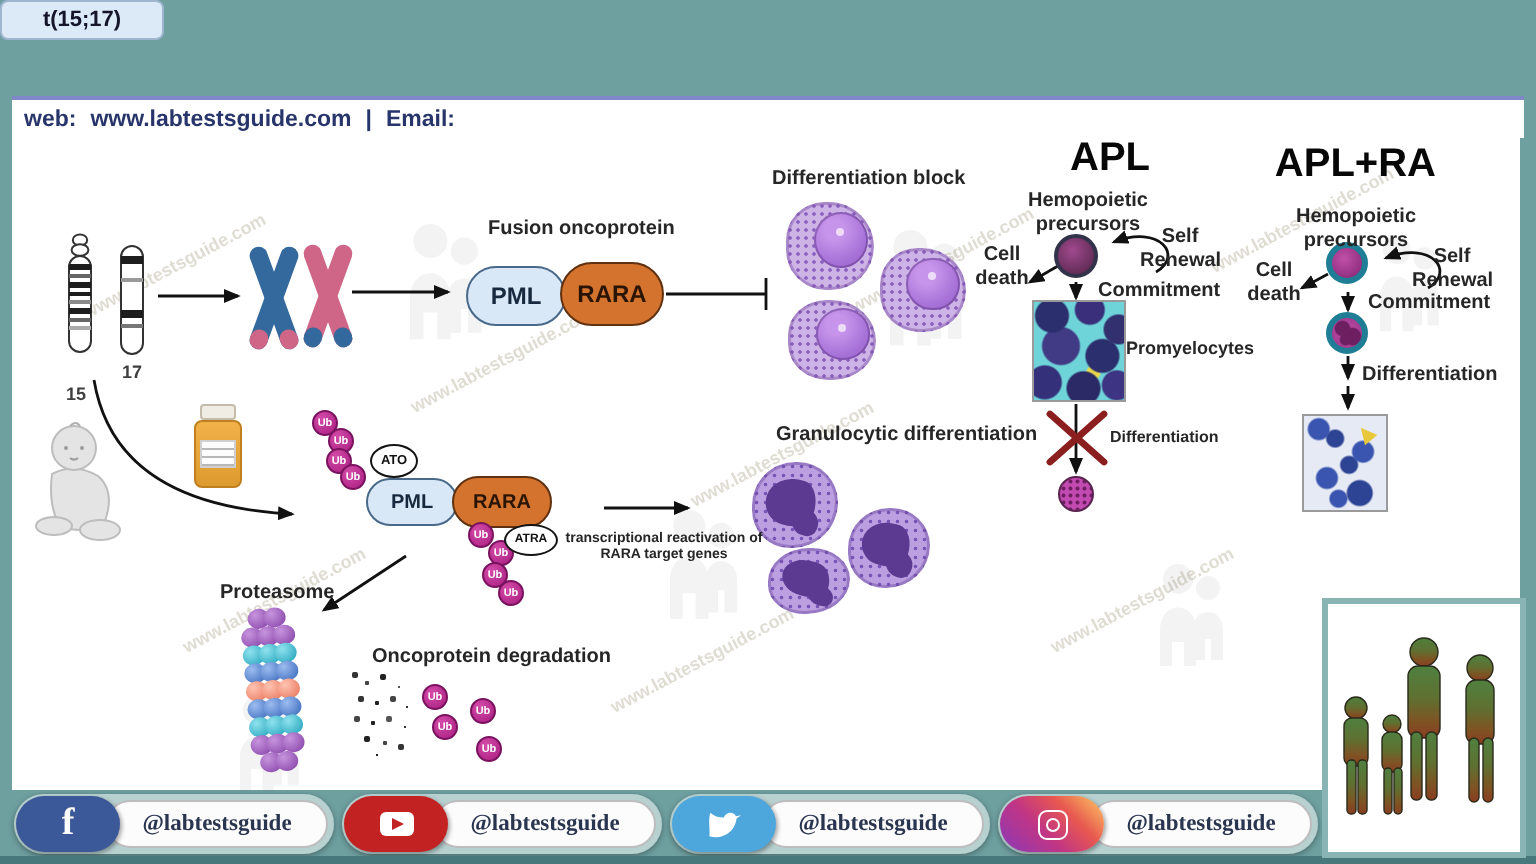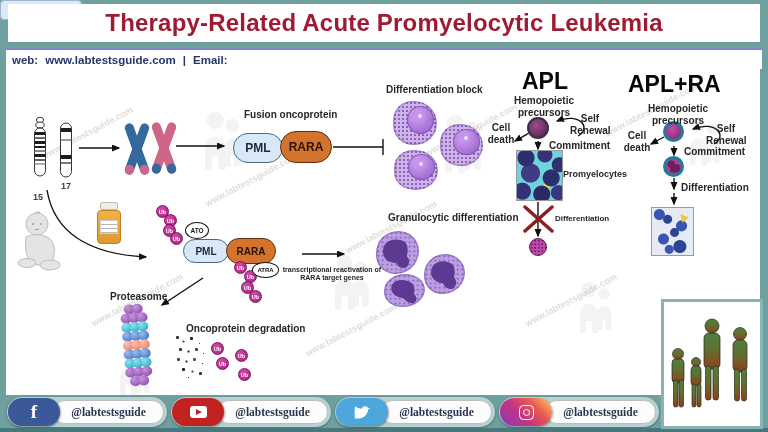--- a/index.html
+++ b/index.html
@@ -144,30 +144,27 @@
   .ig-oval{background:linear-gradient(45deg,#8a3ab9 0%,#c13584 40%,#e95950 68%,#fccc63 100%);}
   .ig-cam{width:15px;height:15px;border:1.6px solid #fff;border-radius:4.5px;position:relative;}
   .ig-cam::after{content:"";position:absolute;left:3px;top:3px;width:5px;height:5px;
      border:1.6px solid #fff;border-radius:50%;}
   
   #family-box{left:661px;top:299px;width:102px;height:130px;background:#fff;
      border:3px solid #88b4b4;z-index:7;}
   svg.overlay{position:absolute;left:0;top:0;z-index:2;pointer-events:none;}
   .chsvg{position:absolute;z-index:3;}
   .chr-num{position:absolute;font-size:9px;font-weight:600;color:#3f3f3f;z-index:4;}
-  .big-title{position:absolute;font-size:23px;font-weight:800;color:#070707;z-index:4;text-align:center;}
+  .big-title{position:absolute;font-size:20px;font-weight:800;color:#070707;z-index:4;text-align:right;}
 </style>
 </head>
 <body>
 
 <div id="stage">
 
-  <div class="abs" id="title-band">
-    <h1>Therapy-Related Acute Promyelocytic Leukemia</h1>
-  </div>
   <div class="abs" id="contact-strip">
     <span>web:</span>
     <span>www.labtestsguide.com</span>
     <span>|</span>
     <span>Email:</span>
   </div>
 
   <div class="abs" id="canvas"></div>
 
   <div class="wm" style="left:36px;top:128px;">www.labtestsguide.com</div>

